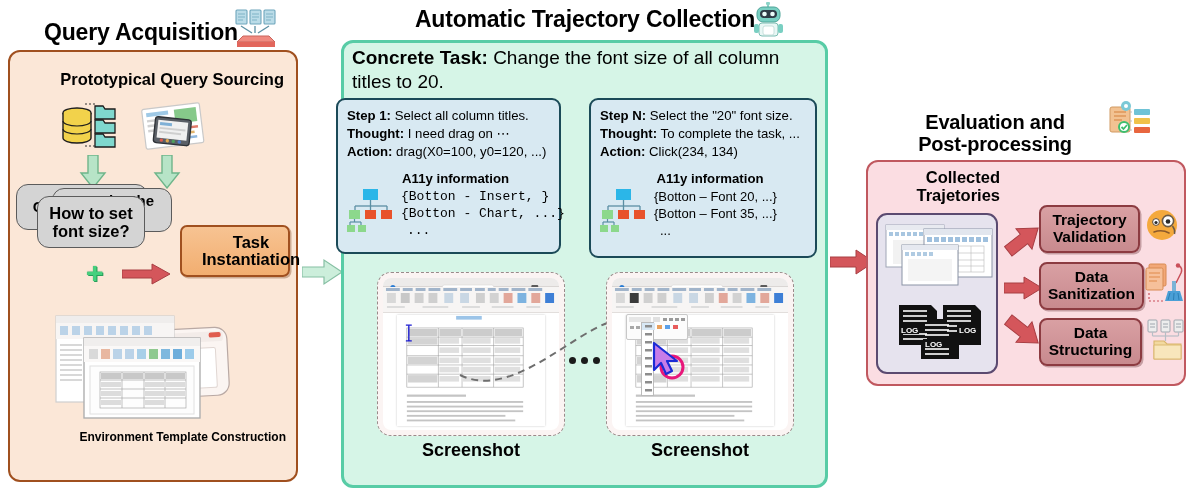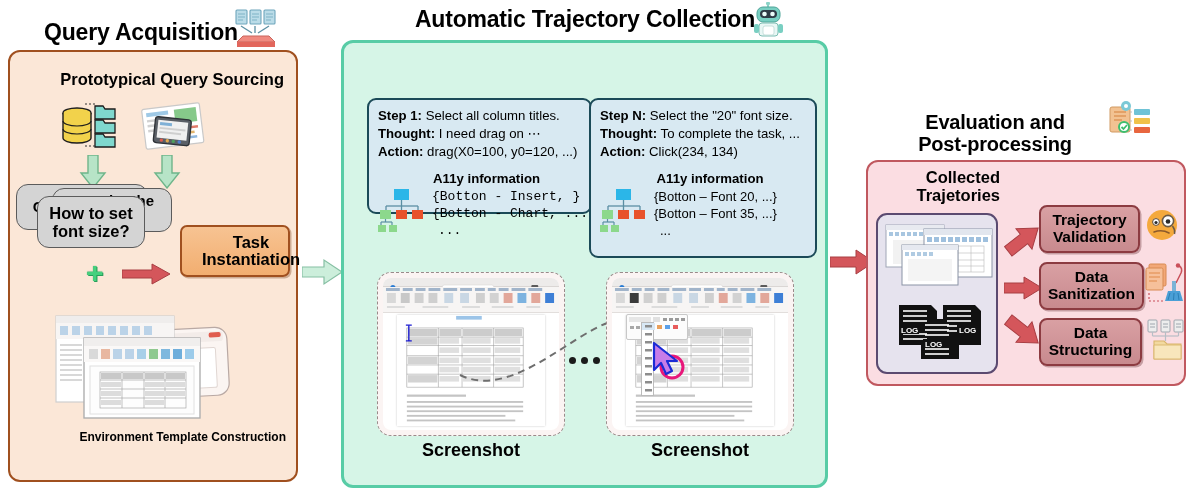--- a/index.html
+++ b/index.html
@@ -337,22 +337,26 @@
       <circle cx="20.5" cy="12" r="2.3" fill="#EAFBF8"></circle>
       <rect x="7" y="21" width="19" height="13" rx="3" fill="#E9F7F5" stroke="#7DBDB3" stroke-width="1"></rect>
       <rect x="11" y="24" width="11" height="9" rx="2" fill="#FFFFFF" stroke="#BBD9D4" stroke-width="0.8"></rect>
       <rect x="2" y="22" width="5" height="9" rx="2" fill="#79CFC2"></rect>
       <rect x="26" y="22" width="5" height="9" rx="2" fill="#79CFC2"></rect>
     </svg>
   </div>
 
   <div class="abs panel panel-traj" style="left:341px; top:40px; width:487px; height:448px;"></div>
 
-
-  <div class="abs step-box" style="left:367px; top:98px; width:225px; height:116px;">
+  <div class="abs" style="left:352px; top:46px; width:470px; font-size:19px; line-height:1.26; color:#000;">
+    <b>Concrete Task:</b>
+    <span>Change the font size of all column titles to 20.</span>
+  </div>
+
+  <div class="abs step-box" style="left:336px; top:98px; width:225px; height:156px;">
     <div class="step-line">
       <b>Step 1:</b>
       <span>Select all column titles.</span>
     </div>
     <div class="step-line">
       <b>Thought:</b>
       <span>I need drag on ⋯</span>
     </div>
     <div class="step-line">
       <b>Action:</b>

